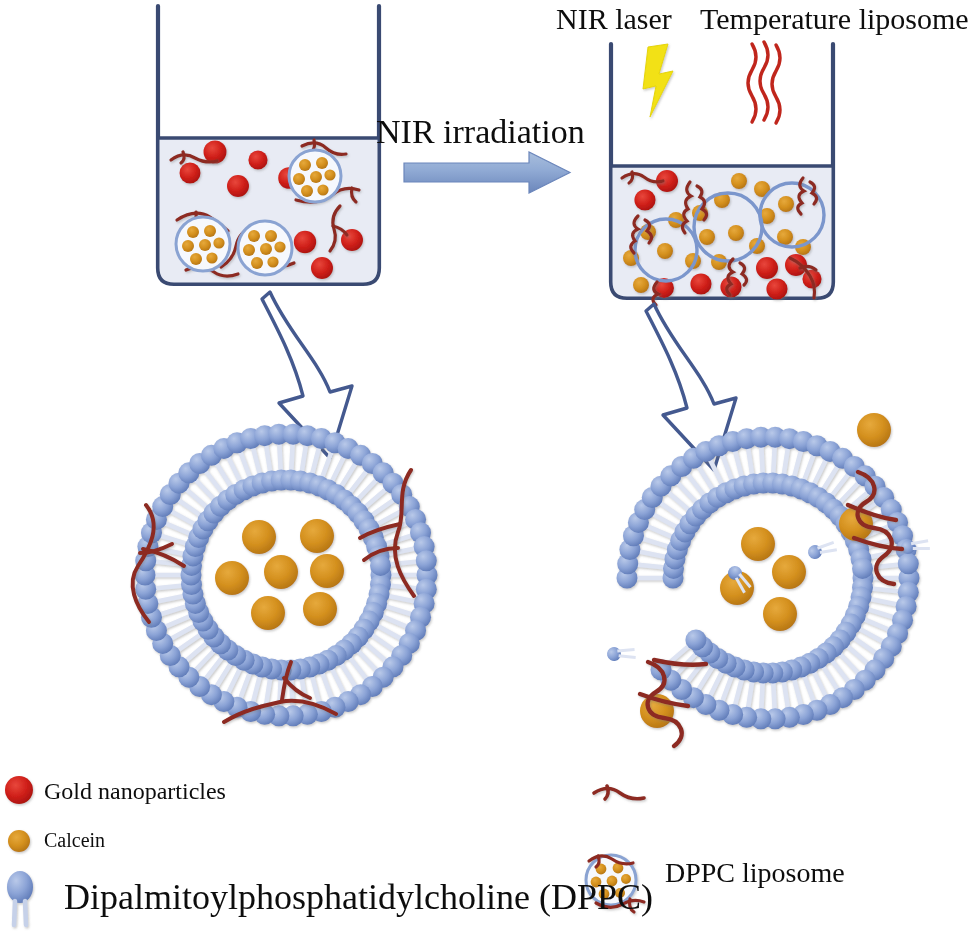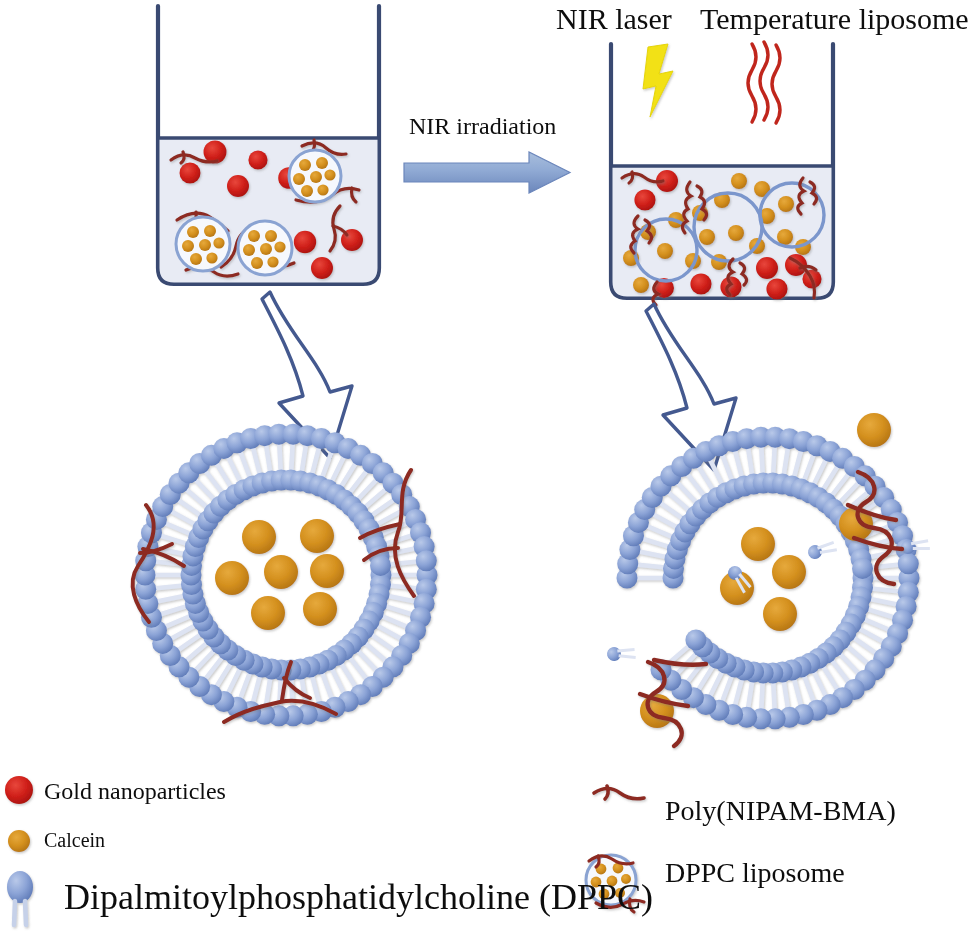--- a/index.html
+++ b/index.html
@@ -4,21 +4,21 @@
 <title>NIR-triggered liposome release schematic</title>
 <style>
   html,body{margin:0;padding:0;background:#ffffff;}
   body{width:975px;height:951px;overflow:hidden;
        font-family:"Liberation Serif","DejaVu Serif",serif;color:#111;}
   #stage{position:relative;width:865px;height:951px;background:#fff;}
   svg.layer{position:absolute;left:0;top:0;width:975px;height:951px;}
   .lbl{position:absolute;white-space:nowrap;font-family:"Liberation Serif","DejaVu Serif",serif;color:#0d0d0d;}
   #lbl-nir-laser{left:556px;top:2px;font-size:30px;}
   #lbl-temp{left:700px;top:2px;font-size:30px;}
-  #lbl-nir-irr{left:409px;top:113px;font-size:24px;}
+  #lbl-nir-irr{left:376px;top:113px;font-size:34px;}
   #lg-gold{left:44px;top:778px;font-size:24px;}
   #lg-calcein{left:44px;top:829px;font-size:20px;}
   #lg-dppc{left:44px;top:876px;font-size:36px;margin-left:20px;}
   #lg-poly{left:665px;top:795px;font-size:28px;}
   #lg-lipo{left:665px;top:857px;font-size:28px;text-align:center;}
 </style>
 </head>
 <body>
 
 <div id="stage">
@@ -692,16 +692,15 @@
   </g>
 </svg>
 
 <div class="lbl" id="lbl-nir-laser">NIR laser</div>
 <div class="lbl" id="lbl-temp">Temperature liposome</div>
 <div class="lbl" id="lbl-nir-irr">NIR irradiation</div>
 
 <div class="lbl" id="lg-gold">Gold nanoparticles</div>
 <div class="lbl" id="lg-calcein">Calcein</div>
 <div class="lbl" id="lg-dppc">Dipalmitoylphosphatidylcholine (DPPC)</div>
-<div class="lbl" id="lg-poly">Poly(NIPAM-BMA)</div>
 <div class="lbl" id="lg-lipo">DPPC liposome</div>
 
 </div>
 
 </body></html>

